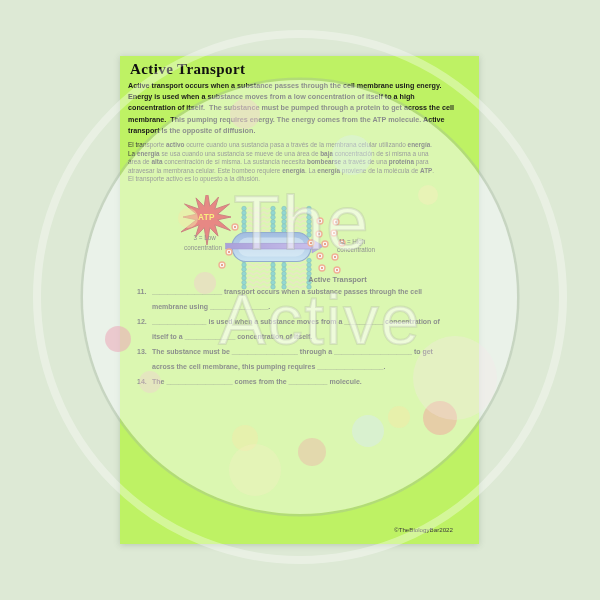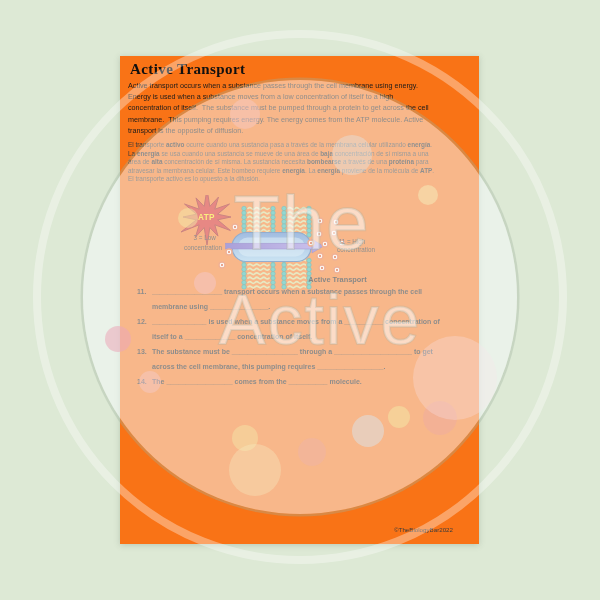--- a/index.html
+++ b/index.html
@@ -1,22 +1,22 @@
 <!DOCTYPE html>
 <html><head>
 <meta charset="utf-8">
 <style>
   html,body{margin:0;padding:0}
   body{width:600px;height:600px;position:relative;overflow:hidden;
        background:#dde9d5;font-family:"Liberation Sans",sans-serif}
   .page{position:absolute;left:120px;top:56px;width:359px;height:488px;
-        background:#f97316;box-shadow:0 1px 6px rgba(80,100,80,.25);z-index:1}
+        background:#bef264;box-shadow:0 1px 6px rgba(80,100,80,.25);z-index:1}
   .title{position:absolute;left:10px;top:5px;font-family:"Liberation Serif",serif;
          font-weight:700;font-size:15px;color:#101010;letter-spacing:.4px}
-  .para-en{position:absolute;left:8px;top:24px;font-size:7.2px;font-weight:400;
+  .para-en{position:absolute;left:8px;top:24px;font-size:7.2px;font-weight:700;
            color:#1b1b1b;line-height:11.2px;white-space:pre}
   .para-es{position:absolute;left:8px;top:85px;font-size:6.4px;color:#3a3a3a;
            line-height:8.6px;white-space:pre}
   .para-es .b{font-weight:700;color:#222}
   .diagram{position:absolute;left:55px;top:139px}
   .questions{position:absolute;left:17px;top:228px;font-size:7px;font-weight:700;color:#1b1b1b}
   .q{display:flex}
   .qnum{width:15px;line-height:15px}
   .qtext{white-space:pre;line-height:15px}
   .footer{position:absolute;right:26px;top:470px;font-size:6.2px;color:#3c3c3c}

